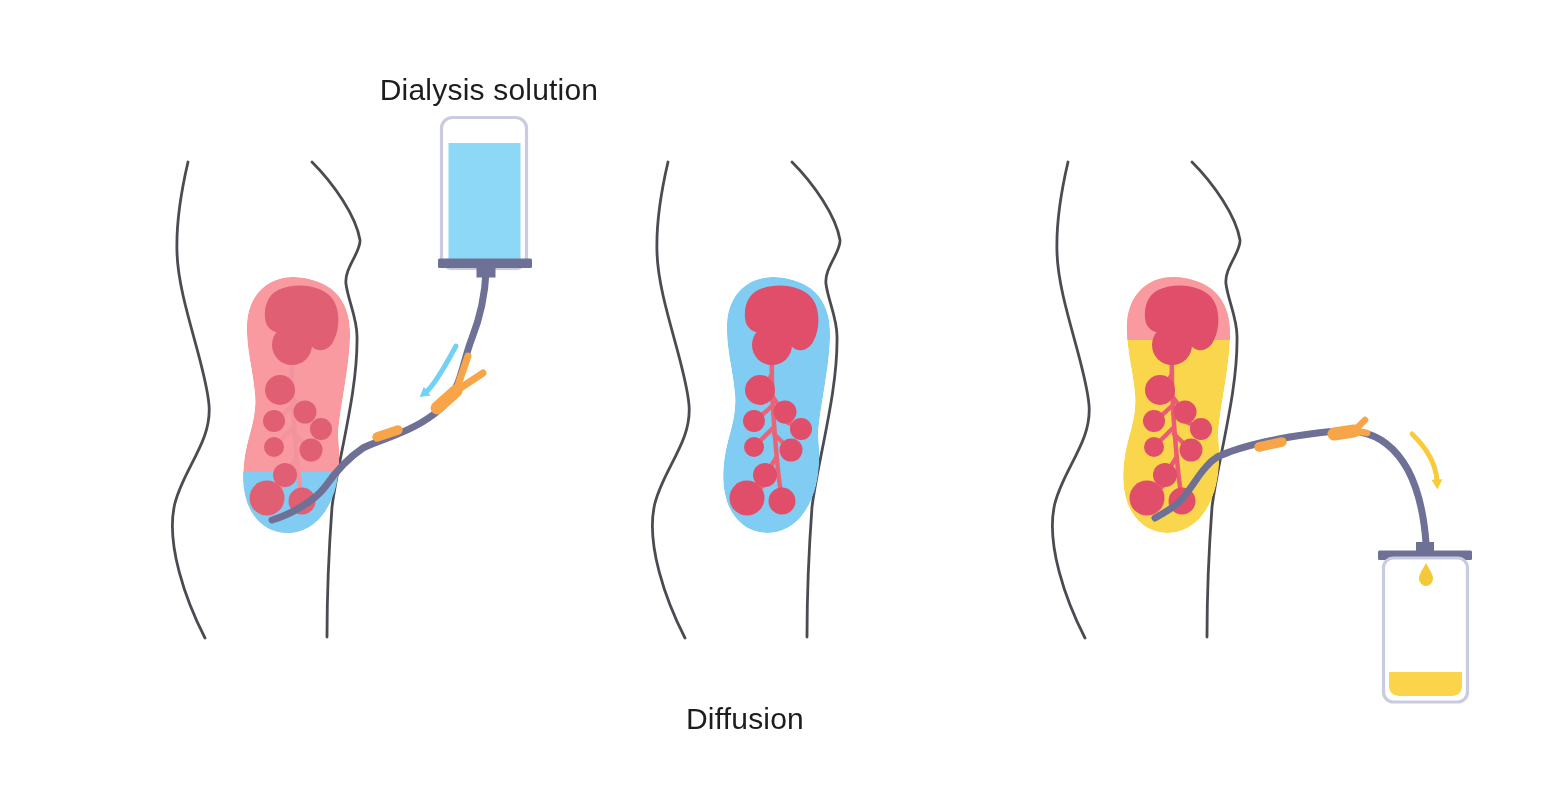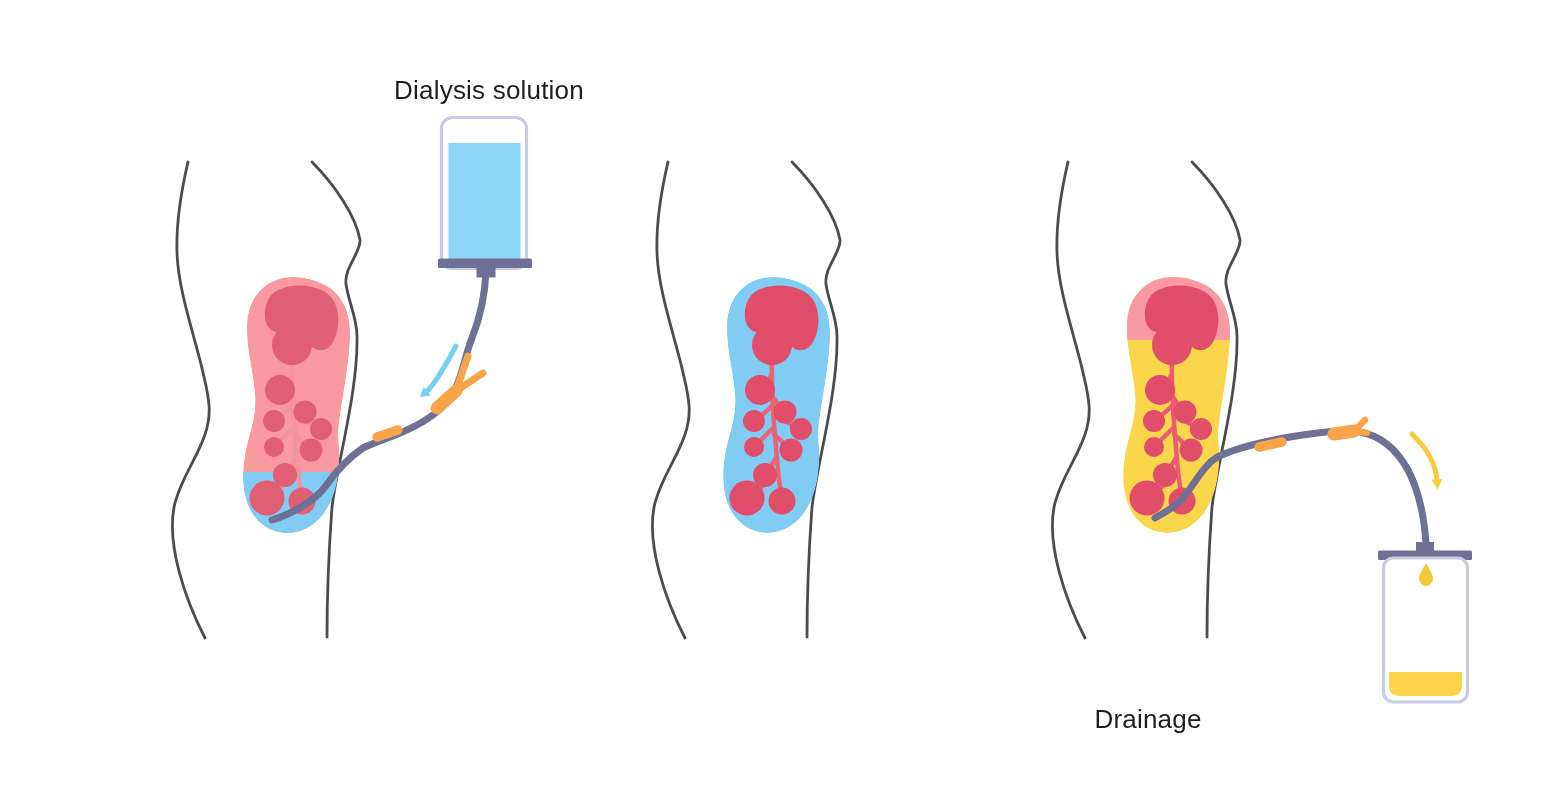--- a/index.html
+++ b/index.html
@@ -3,21 +3,21 @@
 <meta charset="utf-8">
 <style>
   html,body{margin:0;padding:0;background:#fff;}
   .canvas{
     position:relative;width:1568px;height:793px;overflow:hidden;
     background:var(--page-bg,#ffffff);
     font-family:"Liberation Sans",sans-serif;
   }
   .canvas svg{position:absolute;left:0;top:0;}
   .label{
-    position:absolute;font-size:26px;line-height:30px;color:var(--text,#1d1d1f);
+    position:absolute;font-size:30px;line-height:30px;color:var(--text,#1d1d1f);
     text-align:center;letter-spacing:.2px;white-space:nowrap;
   }
   .torso{fill:none;stroke:var(--body-outline,#4b4b52);stroke-width:2.8;stroke-linecap:round;}
   .tube{fill:none;stroke:var(--tube-slate,#6e7095);stroke-width:7;stroke-linecap:round;}
   .orange{fill:none;stroke:var(--connector-orange,#f8a549);stroke-linecap:round;}
   .device-body{fill:#ffffff;stroke:var(--device-outline,#c9cce1);stroke-width:3.2;}
   .slate-fill{fill:var(--tube-slate,#6e7095);}
   .arrow-b{fill:none;stroke:var(--arrow-blue,#72d1f5);stroke-width:5;stroke-linecap:round;}
   .arrow-y{fill:none;stroke:var(--arrow-yellow,#f9cb3a);stroke-width:5;stroke-linecap:round;}
 </style>
@@ -115,15 +115,15 @@
       <rect x="1378" y="550.5" width="94" height="9.5" rx="1.5" class="slate-fill"></rect>
       <rect x="1383.5" y="558" width="84" height="144" rx="10" class="device-body"></rect>
       <path d="M1389,672 H1462 V685 Q1462,696 1451,696 H1400 Q1389,696 1389,685 Z" fill="var(--drain-yellow)"></path>
       <path d="M1426,563 C1429,569 1433,574 1433,578.5 A7,7.5 0 1 1 1419,578.5 C1419,574 1423,569 1426,563 Z" fill="var(--drop-yellow)"></path>
       <path class="arrow-y" d="M1412,434 Q1435.5,456.5 1437,481"></path>
       <polygon points="1437.5,489.5 1431.4,479.8 1442.4,479.2" fill="var(--arrow-yellow)"></polygon>
     </g>
   </svg>
 
   <div class="label" style="left:359px;top:75px;width:260px;">Dialysis solution</div>
-  <div class="label" style="left:1048px;top:704px;width:200px;">Drainage</div>
+  <div class="label" style="left:645px;top:704px;width:200px;">Diffusion</div>
 
 </div>
 
 </body></html>

